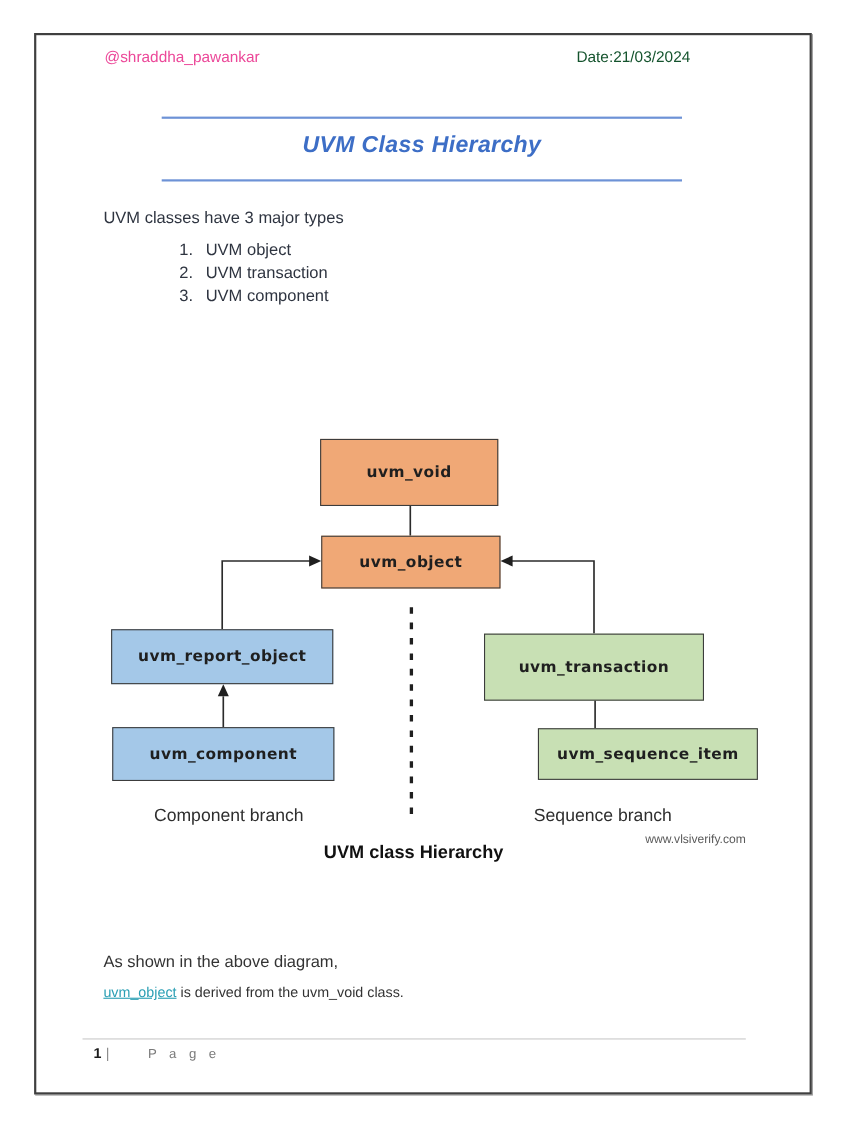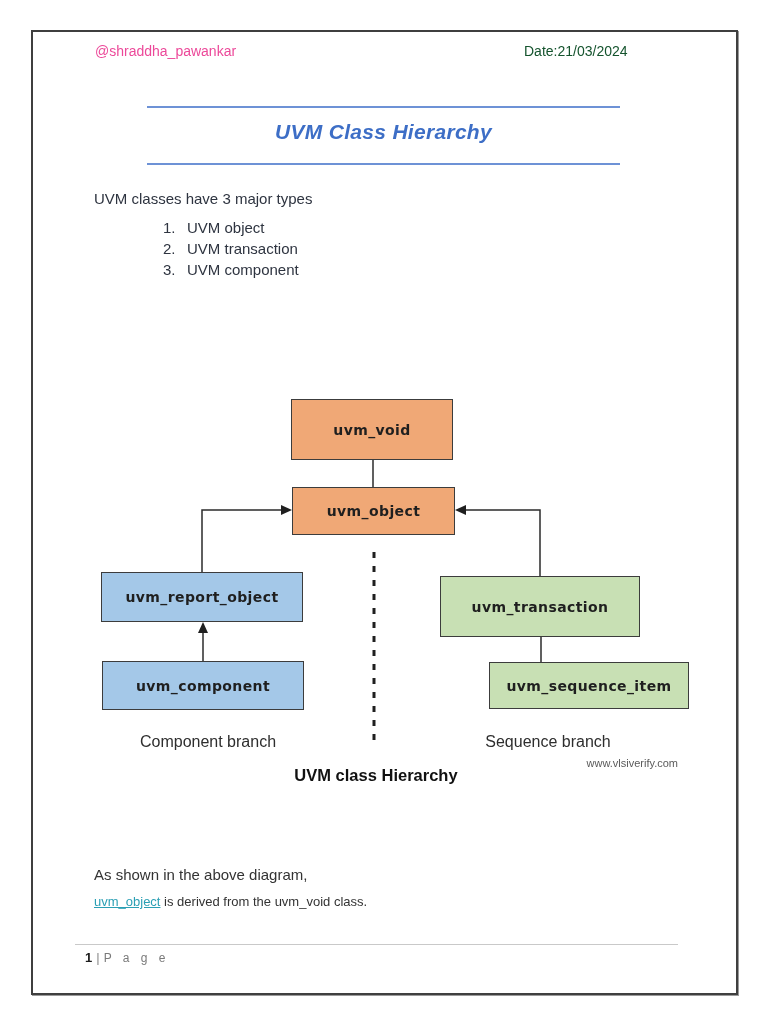--- a/index.html
+++ b/index.html
@@ -62,21 +62,21 @@
   
   .concl-1{ left:94px; top:866px; font-size:15px; color:#333; }
   .concl-2{ left:94px; top:894px; font-size:13px; color:#333; }
   .doc-link{ color:#2a9fb4; text-decoration:underline; cursor:pointer; }
 
   
   .footer-rule{ left:75px; top:944px; width:603px; height:1px; background:#c9c9c9; }
   .footer-text{ left:85px; top:950px; font-size:13px; color:#7a7a7a; }
   .footer-text .pg-num{ font-weight:bold; color:#1c1c1c; margin-right:4px; }
   .footer-text .pg-sep{ color:#8a8a8a; margin-right:4px; }
-  .footer-text .pg-label{ letter-spacing:4px; font-size:12px; }
+  .footer-text .pg-label{ letter-spacing:4px; font-size:12px;margin-left:31px; }
 </style>
 </head>
 <body>
 
 <div class="page-border"></div>
 
 <div class="abs handle">@shraddha_pawankar</div>
 <div class="abs date">Date:21/03/2024</div>
 
 <div class="abs title-rule rule-top"></div>

